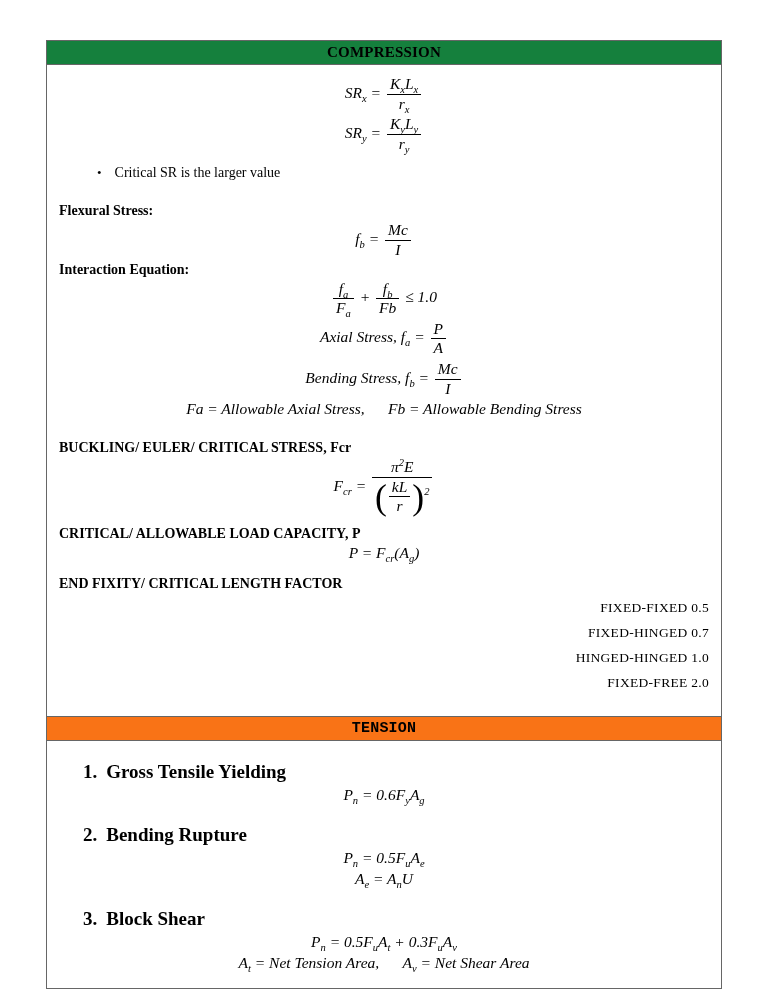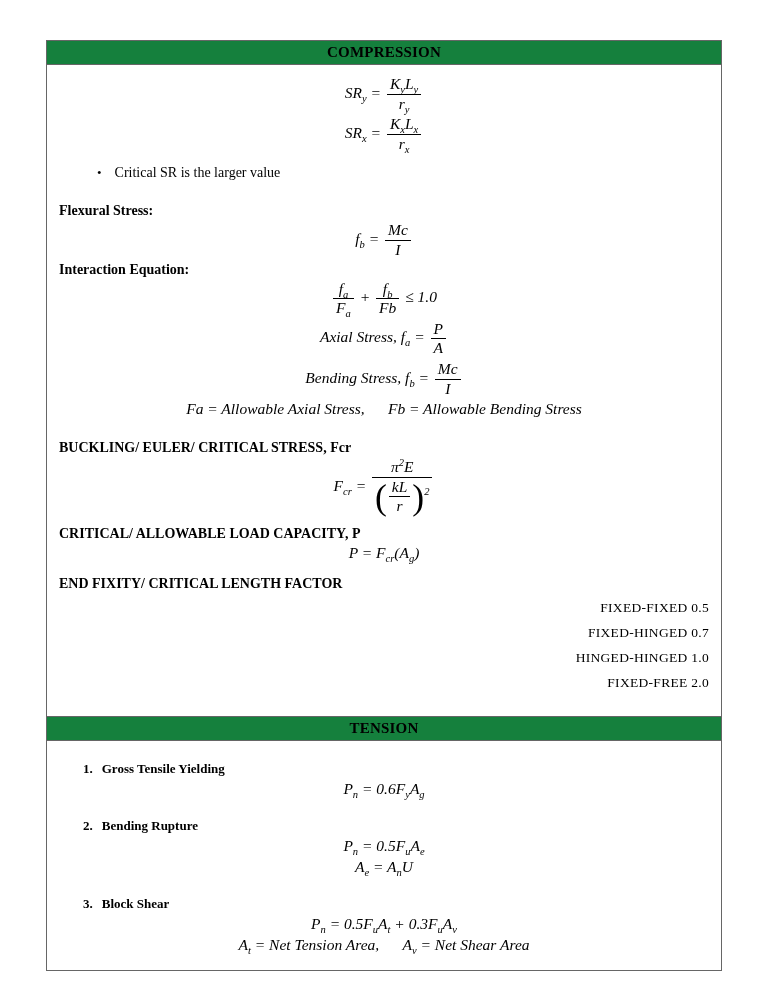--- a/index.html
+++ b/index.html
@@ -47,42 +47,42 @@
 
   .bullet-line { margin: 12px 0 0 38px; display: flex; align-items: baseline; font-size: 14px; }
   .bullet-dot { margin-right: 13px; font-size: 13px; }
 
   .fixity-table { margin: 8px 0 2px 90px; }
   .fixity-row { margin-bottom: 9px; font-size: 13.5px; letter-spacing: 0.3px; text-align: right; }
   .fixity-cond { display: inline-block; width: 122px; }
   .fixity-k { display: inline-block; }
 
   .tension-item { margin-top: 12px; }
-  .item-heading { padding-left: 24px; font-weight: 700; font-size: 13px; }
+  .item-heading { padding-left: 24px; font-weight: 700; font-size: 19px; }
   .item-num { margin-right: 9px; }
   .tension-item .formula-line { margin-top: 3px; }
   .tension-gap { margin-top: 20px; }
 </style>
 </head>
 <body>
 
 <div class="doc-table">
 
   <div class="section-header" style="background: #15803d;">
     <span>COMPRESSION</span>
   </div>
 
   <div class="section-body">
 
 
     <div class="formula-line">
-      <span class="math">SR<sub>y</sub> = <span class="frac"><span class="num">K<sub>y</sub>L<sub>y</sub></span><span class="den">r<sub>y</sub></span></span></span>
+      <span class="math">SR<sub>x</sub> = <span class="frac"><span class="num">K<sub>x</sub>L<sub>x</sub></span><span class="den">r<sub>x</sub></span></span></span>
     </div>
     <div class="formula-line">
-      <span class="math">SR<sub>x</sub> = <span class="frac"><span class="num">K<sub>x</sub>L<sub>x</sub></span><span class="den">r<sub>x</sub></span></span></span>
+      <span class="math">SR<sub>y</sub> = <span class="frac"><span class="num">K<sub>y</sub>L<sub>y</sub></span><span class="den">r<sub>y</sub></span></span></span>
     </div>
 
     <div class="bullet-line">
       <span class="bullet-dot">•</span>
       <span>Critical SR is the larger value</span>
     </div>
 
     <p class="label mt-22">Flexural Stress:</p>
 
     <div class="formula-line mt-18">
@@ -131,21 +131,21 @@
         <span class="fixity-cond">HINGED-HINGED</span>
         <span class="fixity-k">1.0</span>
       </div>
       <div class="fixity-row">
         <span class="fixity-cond">FIXED-FREE</span>
         <span class="fixity-k">2.0</span>
       </div>
     </div>
   </div>
 
-  <div class="section-header tension-header" style="background: #15803d;">
+  <div class="section-header tension-header" style="background: #f97316; font-family: Liberation Mono, monospace;">
     <span>TENSION</span>
   </div>
 
   <div class="section-body">
 
     <div class="tension-item">
       <div class="item-heading">
         <span class="item-num">1.</span><span>Gross Tensile Yielding</span>
       </div>
       <div class="formula-line">

